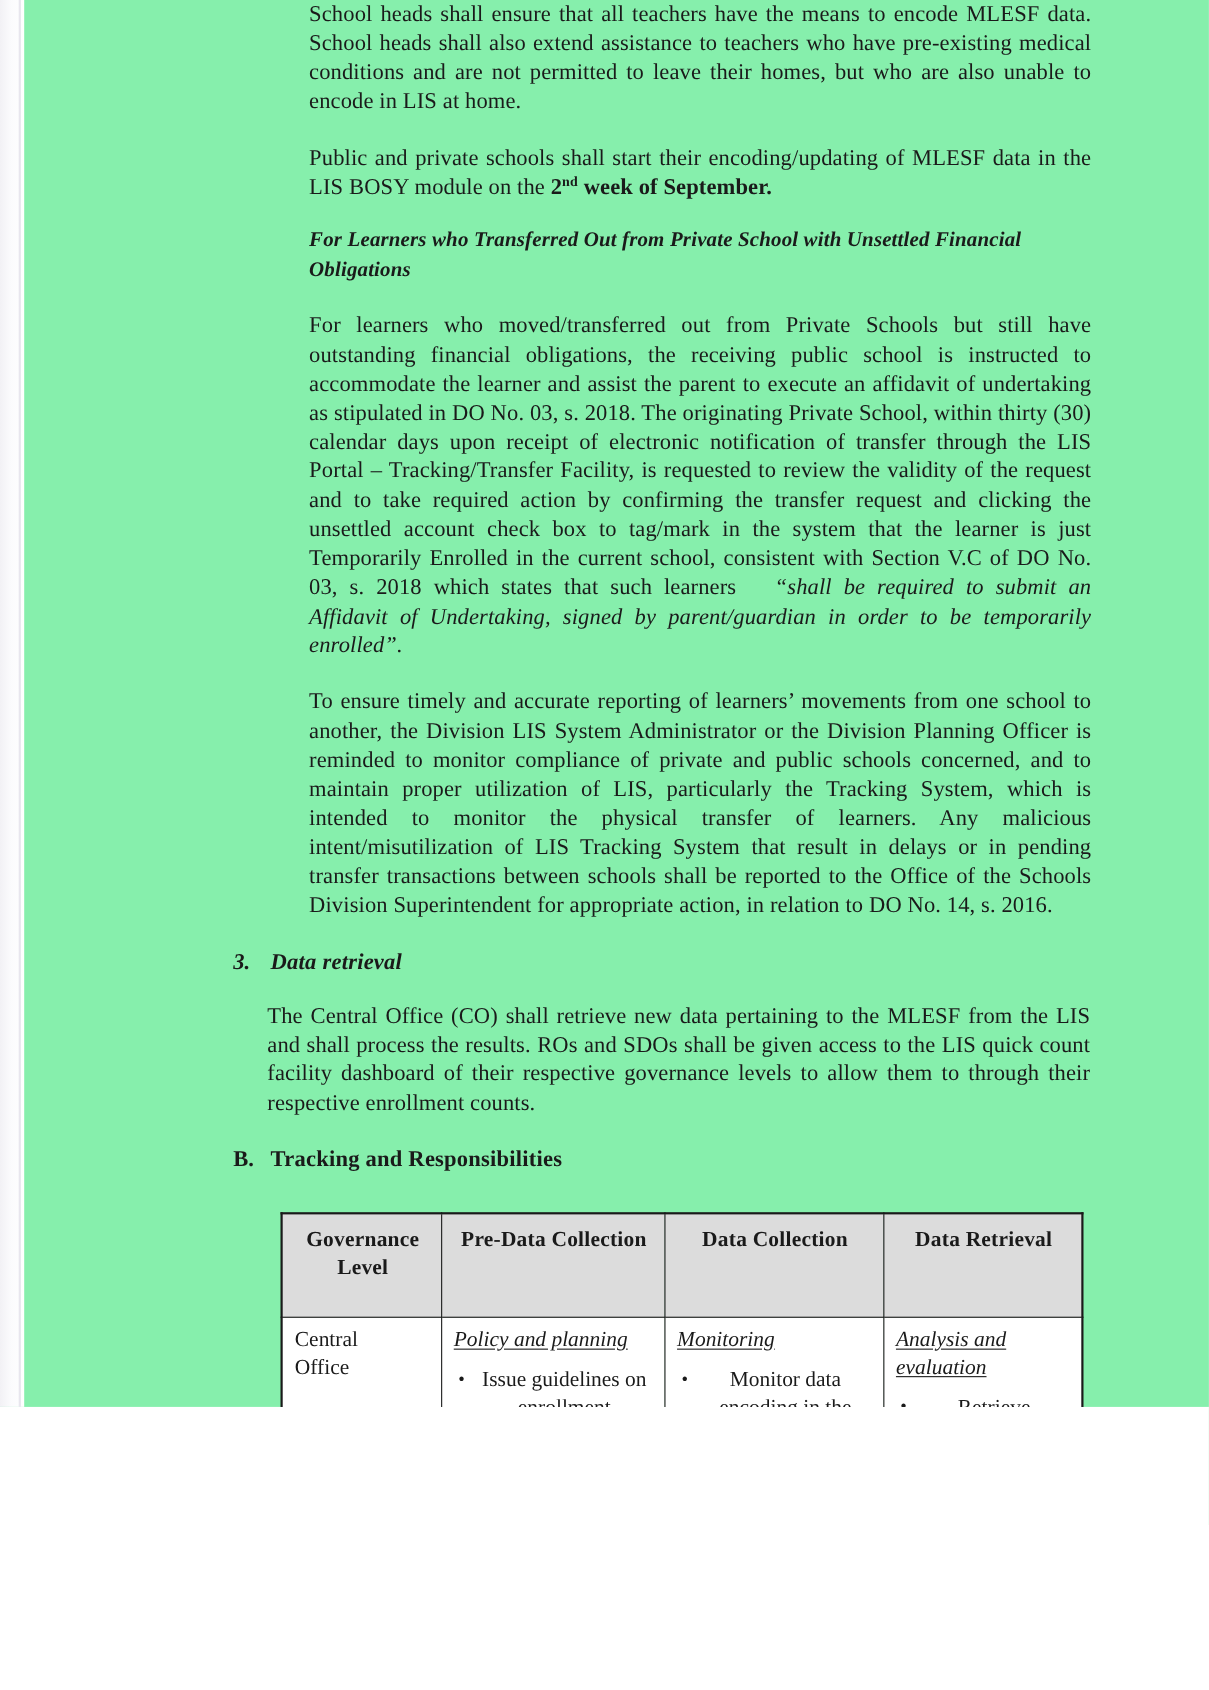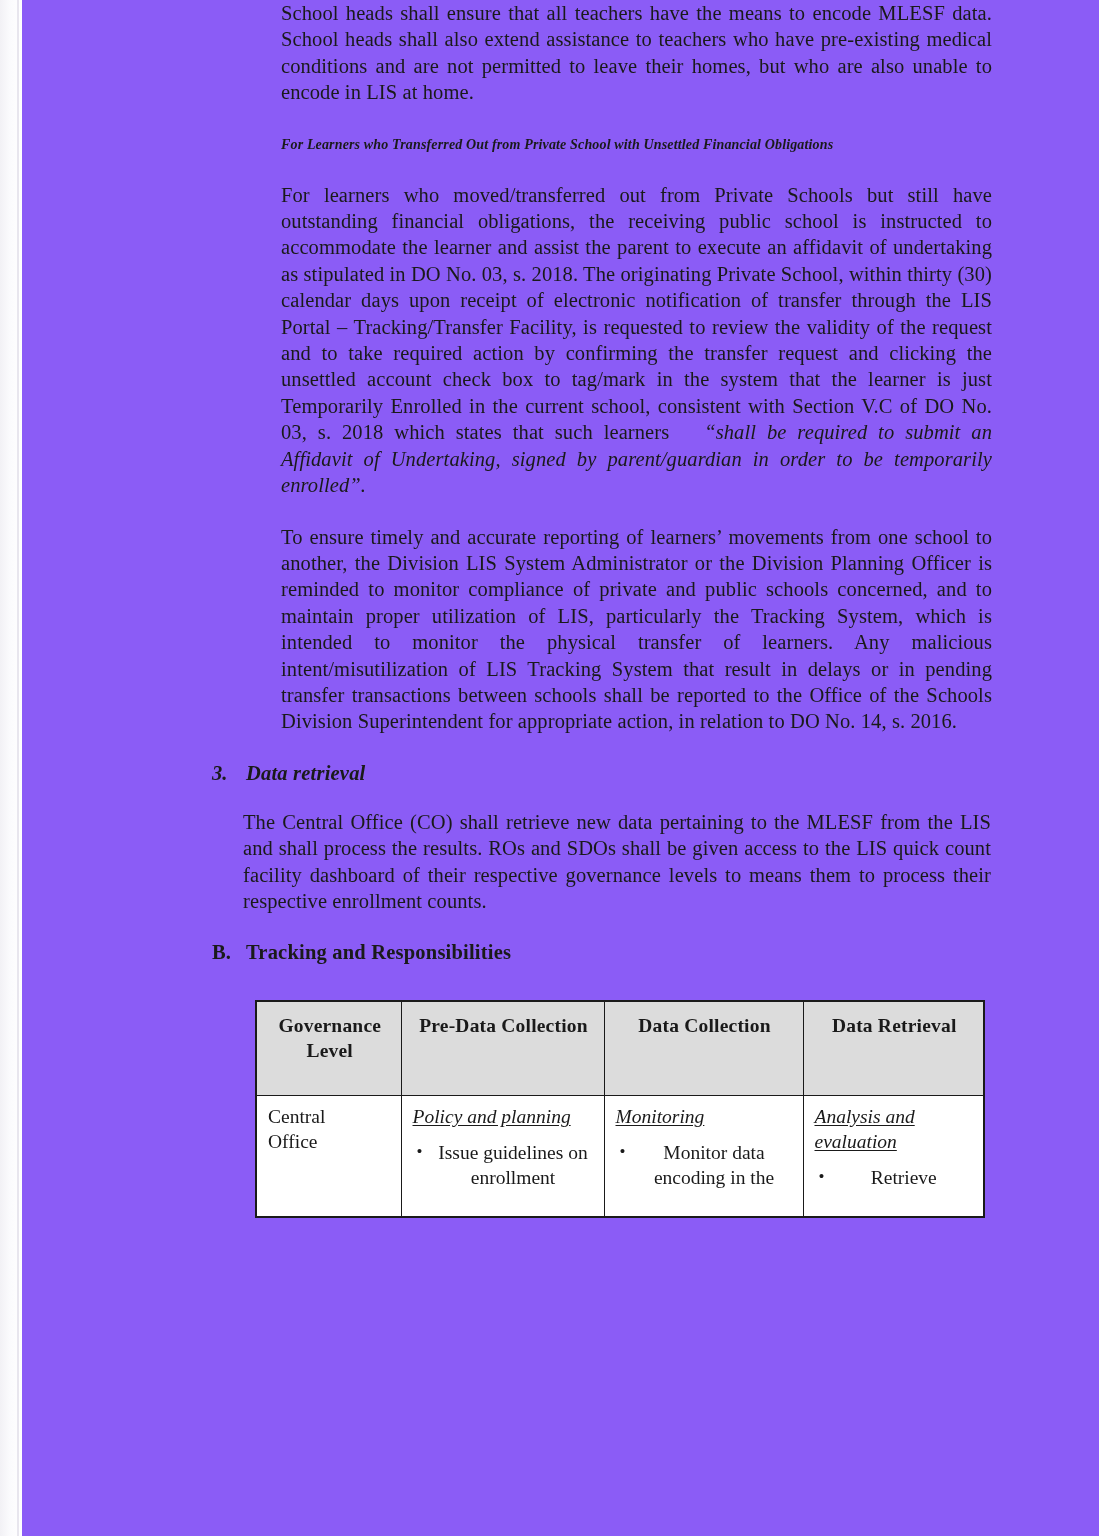--- a/index.html
+++ b/index.html
@@ -8,22 +8,22 @@
     padding: 0;
     background: #ffffff;
   }
   body {
     font-family: "Liberation Serif", "DejaVu Serif", serif;
     color: #1a1a1a;
   }
   .page {
     position: relative;
     width: 1099px;
-    height: 1536px;
-    background: #8b5cf6;
+    height: 1279px;
+    background: #86efac;
     overflow: hidden;
     box-sizing: border-box;
   }
   
   .scan-edge {
     position: absolute;
     top: 0;
     left: 0;
     width: 22px;
     height: 100%;
@@ -66,21 +66,21 @@
     font-size: 0.62em;
     vertical-align: 0.52em;
     font-weight: bold;
     line-height: 0;
   }
 
   
   .subhead {
     margin: 0 0 24px 0;
     padding: 0 107px 0 281px;
-    font-size: 14px;
+    font-size: 19px;
     line-height: 27px;
     font-weight: bold;
     font-style: italic;
     text-align: left;
     letter-spacing: 0.15px;
   }
 
   
   .heading {
     display: flex;
@@ -172,33 +172,34 @@
 <body>
 
 <div class="page">
   <div class="scan-edge"></div>
   <div class="scan-edge-line"></div>
 
   <div class="content">
 
     <p class="para">School heads shall ensure that all teachers have the means to encode MLESF data. School heads shall also extend assistance to teachers who have pre-existing medical conditions and are not permitted to leave their homes, but who are also unable to encode in LIS at home.</p>
 
+    <p class="para tight"><span>Public and private schools shall start their encoding/updating of MLESF data in the LIS BOSY module on the </span><b><span>2</span><sup class="ord">nd</sup><span> week of September.</span></b></p>
 
     <p class="subhead">For Learners who Transferred Out from Private School with Unsettled Financial Obligations</p>
 
     <p class="para"><span>For learners who moved/transferred out from Private Schools but still have outstanding financial obligations, the receiving public school is instructed to accommodate the learner and assist the parent to execute an affidavit of undertaking as stipulated in DO No. 03, s. 2018.  The originating Private School, within thirty (30) calendar days upon receipt of electronic notification of transfer through the LIS Portal – Tracking/Transfer Facility, is requested to review the validity of the request and to take required action by confirming the transfer request and clicking the unsettled account check box to tag/mark in the system that the learner is just Temporarily Enrolled in the current school, consistent with Section V.C of DO No. 03, s. 2018 which states that such learners </span><i>“shall be required to submit an Affidavit of Undertaking, signed by parent/guardian in order to be temporarily enrolled”.</i></p>
 
     <p class="para">To ensure timely and accurate reporting of learners’ movements from one school to another,  the Division LIS System Administrator or the Division Planning Officer is reminded to monitor compliance of private and public schools concerned, and to maintain proper utilization of LIS, particularly the Tracking System, which is intended to monitor the physical transfer of learners.  Any malicious intent/misutilization of LIS Tracking System that result in delays or in pending transfer transactions between schools shall be reported to the Office of the Schools Division Superintendent for appropriate action, in relation to DO No. 14, s. 2016.</p>
 
     <div class="heading italic-head">
       <span class="marker">3.</span>
       <span class="htext">Data retrieval</span>
     </div>
 
-    <p class="para sec">The Central Office (CO) shall retrieve new data pertaining to the MLESF from the LIS and shall process the results. ROs and SDOs shall be given access to the LIS quick count facility dashboard of their respective governance levels to means them to process their respective enrollment counts.</p>
+    <p class="para sec">The Central Office (CO) shall retrieve new data pertaining to the MLESF from the LIS and shall process the results. ROs and SDOs shall be given access to the LIS quick count facility dashboard of their respective governance levels to allow them to through their respective enrollment counts.</p>
 
     <div class="heading">
       <span class="marker">B.</span>
       <span class="htext">Tracking and Responsibilities</span>
     </div>
 
 
     <div class="table-wrap">
       <table class="fnr">
         <colgroup>

